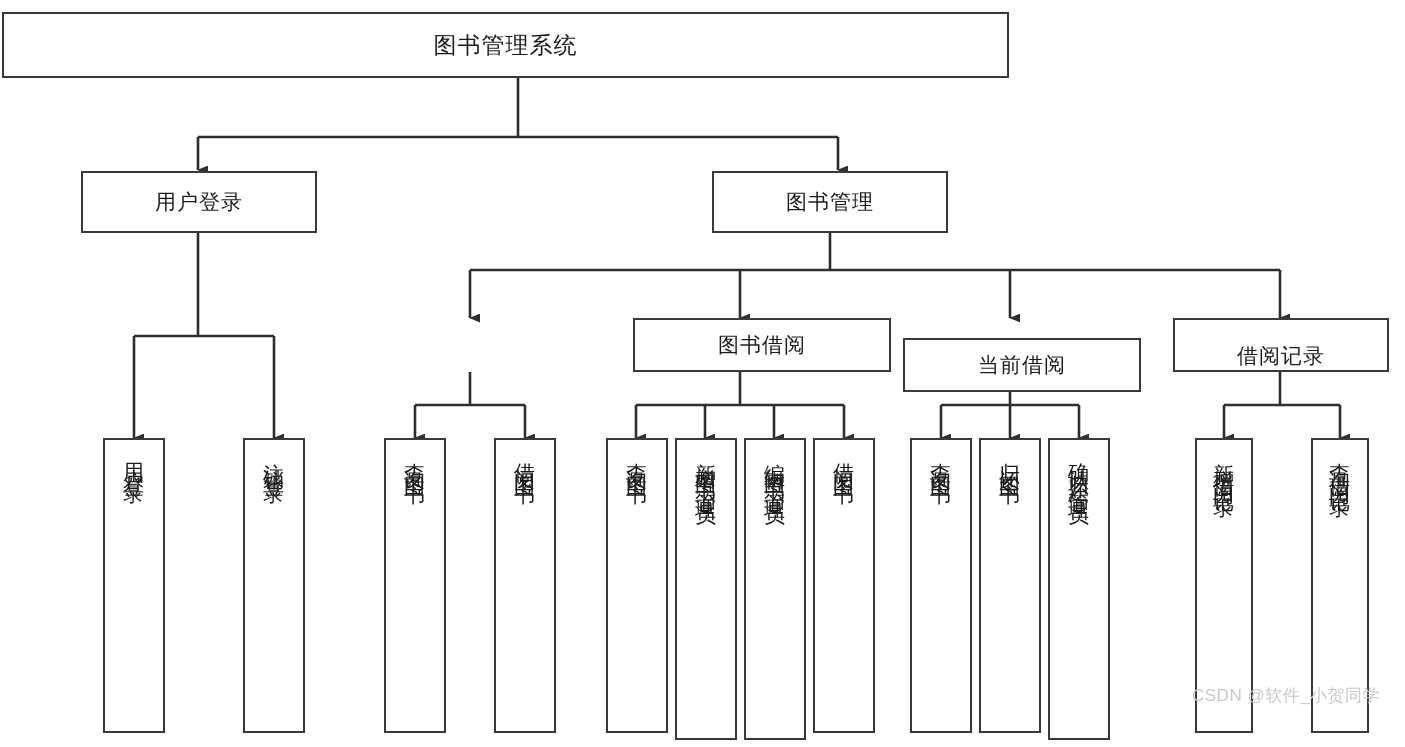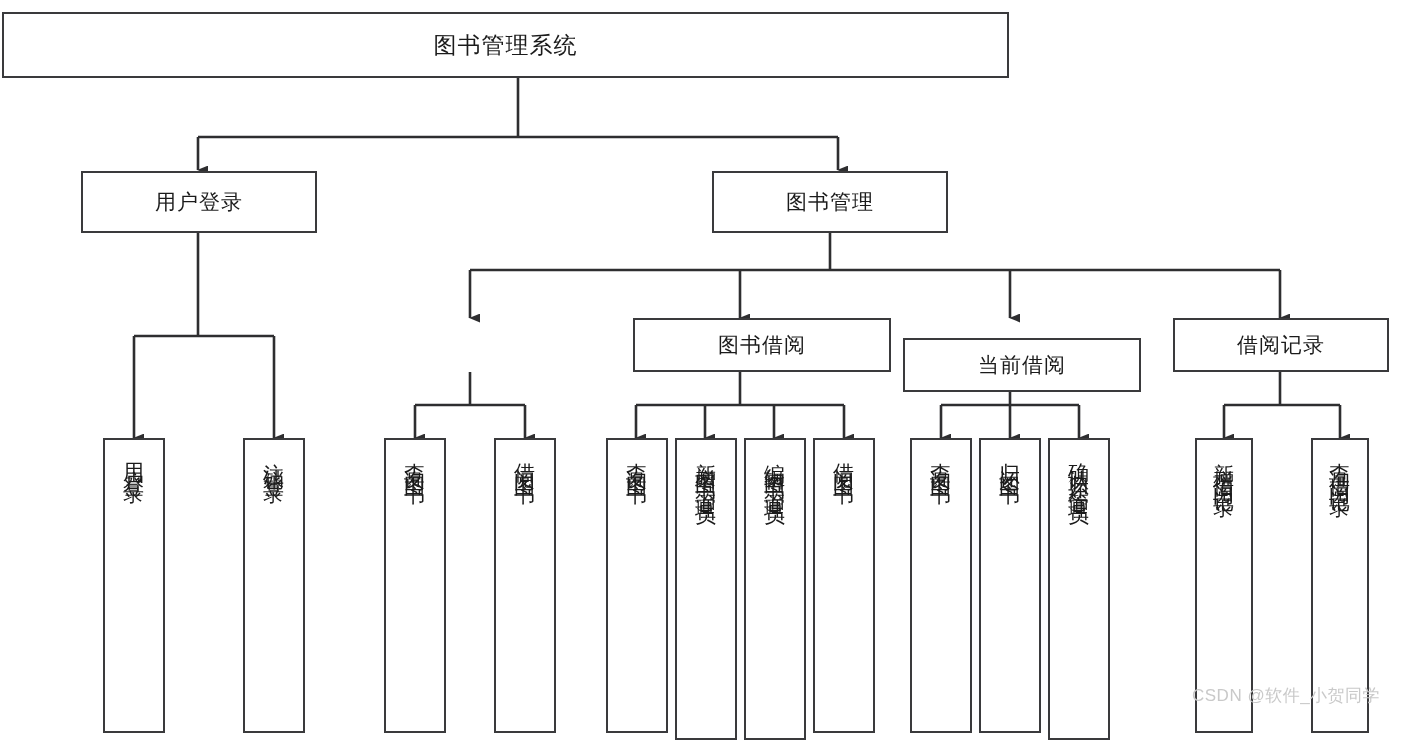--- a/index.html
+++ b/index.html
@@ -134,21 +134,21 @@
   <div class="node level2" style="left:712px;top:171px;width:236px;height:62px;">
     <span>图书管理</span>
   </div>
 
   <div class="node level3" style="left:633px;top:318px;width:258px;height:54px;">
     <span>图书借阅</span>
   </div>
   <div class="node level3" style="left:903px;top:318px;width:238px;height:54px;margin-top:20px;">
     <span>当前借阅</span>
   </div>
-  <div class="node level3" style="left:1173px;top:318px;width:216px;height:54px;">
+  <div class="node level3" style="left:1173px;top:318px;width:216px;height:54px;align-items:flex-end;">
     <span>借阅记录</span>
   </div>
 
   <div class="node leaf leaf-short" style="left:103px;top:438px;width:62px;height:295px;">
     <span class="vtext">用户登录</span>
   </div>
   <div class="node leaf leaf-short" style="left:243px;top:438px;width:62px;height:295px;">
     <span class="vtext">注销登录</span>
   </div>
 

